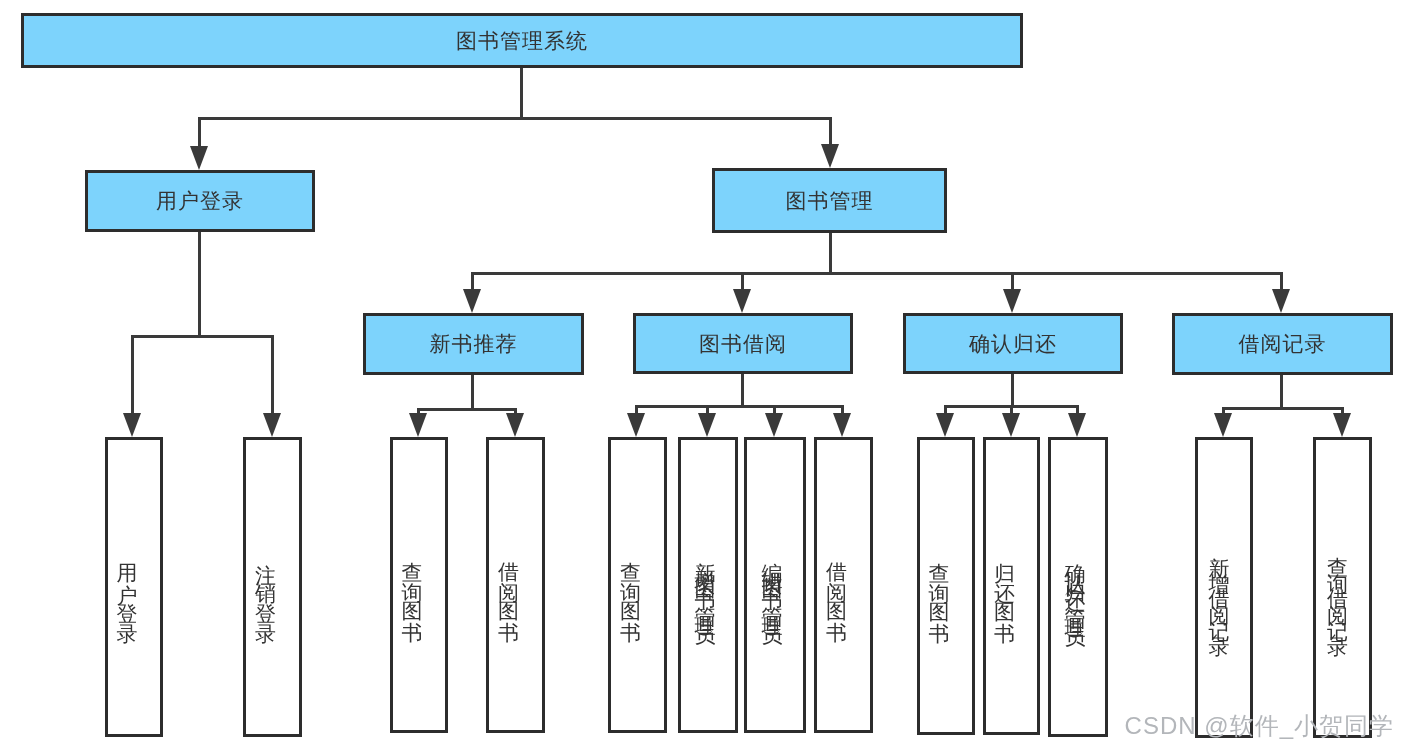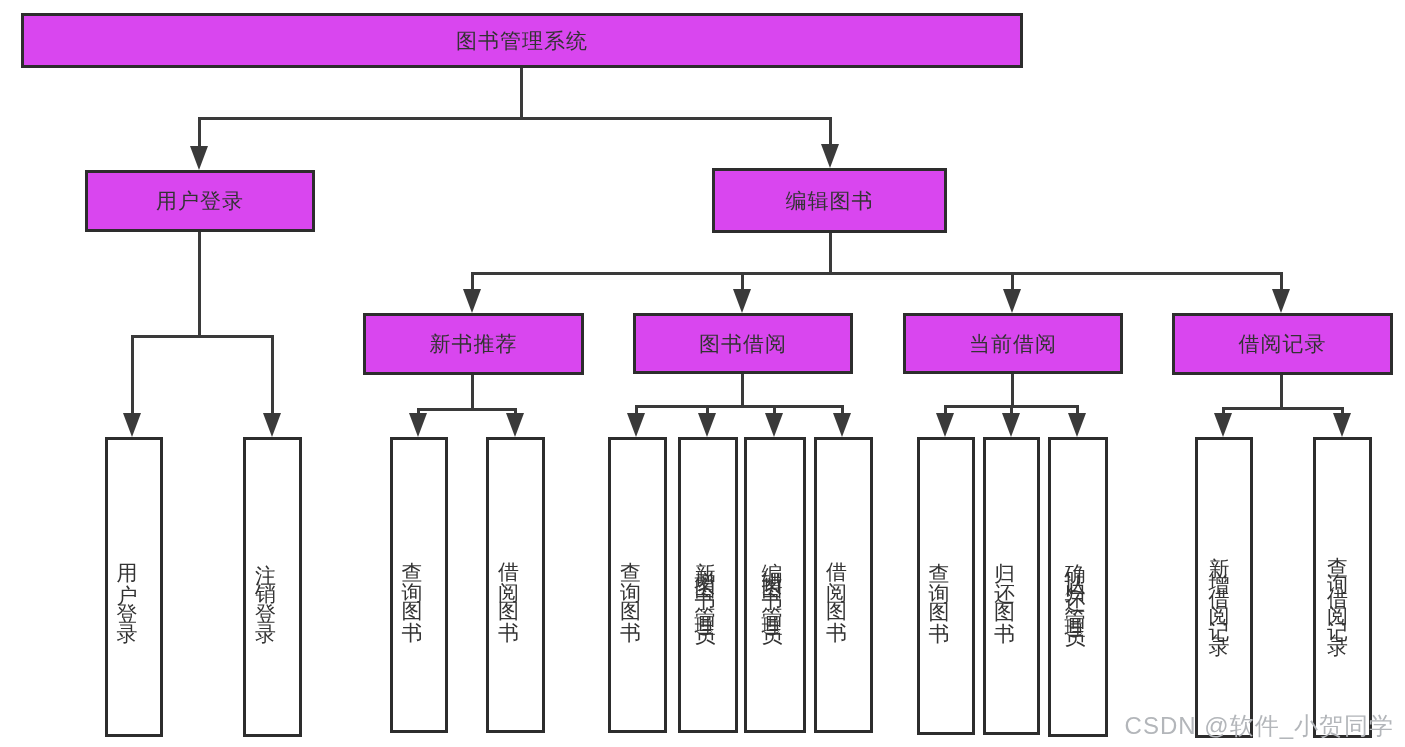--- a/index.html
+++ b/index.html
@@ -1,21 +1,21 @@
 <!DOCTYPE html>
 <html><head>
 <meta charset="utf-8">
 <style>
   html,body{margin:0;padding:0;background:#ffffff;}
   .canvas{
     position:relative;width:1405px;height:747px;background:#ffffff;
     font-family:"Liberation Sans","DejaVu Sans",sans-serif;color:#333333;overflow:hidden;
   }
   .box{
-    position:absolute;box-sizing:border-box;border:3px solid #2d2d2d;background:#d946ef;
+    position:absolute;box-sizing:border-box;border:3px solid #2d2d2d;background:#7dd3fc;
     display:flex;align-items:center;justify-content:center;
     font-size:21px;color:#333333;letter-spacing:1px;white-space:nowrap;
   }
   .vbox{
     position:absolute;box-sizing:border-box;border:3px solid #2d2d2d;background:#ffffff;
     display:flex;align-items:center;justify-content:center;
     writing-mode:vertical-rl;text-orientation:mixed;
     font-size:21px;color:#333333;white-space:nowrap;
   }
   .sp-a{letter-spacing:20px;padding-block-start:14px;}
@@ -40,21 +40,21 @@
   <div class="box" style="left:21px;top:13px;width:1002px;height:55px;">图书管理系统</div>
 
   <div class="vline" style="left:520px;top:68px;width:3px;height:52px;"></div>
   <div class="hline" style="left:198px;top:117px;width:634px;height:3px;"></div>
   <div class="vline" style="left:198px;top:117px;width:3px;height:30px;"></div>
   <div class="arrow" style="left:190px;top:146px;"></div>
   <div class="vline" style="left:829px;top:117px;width:3px;height:28px;"></div>
   <div class="arrow" style="left:821px;top:144px;"></div>
 
   <div class="box" style="left:85px;top:170px;width:230px;height:62px;">用户登录</div>
-  <div class="box" style="left:712px;top:168px;width:235px;height:65px;">编辑图书</div>
+  <div class="box" style="left:712px;top:168px;width:235px;height:65px;">图书管理</div>
 
   <div class="vline" style="left:198px;top:232px;width:3px;height:103px;"></div>
   <div class="hline" style="left:131px;top:335px;width:143px;height:3px;"></div>
   <div class="vline" style="left:131px;top:335px;width:3px;height:78px;"></div>
   <div class="arrow" style="left:123px;top:413px;"></div>
   <div class="vline" style="left:271px;top:335px;width:3px;height:78px;"></div>
   <div class="arrow" style="left:263px;top:413px;"></div>
 
   <div class="vline" style="left:829px;top:233px;width:3px;height:39px;"></div>
   <div class="hline" style="left:471px;top:272px;width:812px;height:3px;"></div>
@@ -62,21 +62,21 @@
   <div class="arrow" style="left:463px;top:289px;"></div>
   <div class="vline" style="left:741px;top:272px;width:3px;height:17px;"></div>
   <div class="arrow" style="left:733px;top:289px;"></div>
   <div class="vline" style="left:1011px;top:272px;width:3px;height:17px;"></div>
   <div class="arrow" style="left:1003px;top:289px;"></div>
   <div class="vline" style="left:1280px;top:272px;width:3px;height:17px;"></div>
   <div class="arrow" style="left:1272px;top:289px;"></div>
 
   <div class="box" style="left:633px;top:313px;width:220px;height:61px;">图书借阅</div>
   <div class="box" style="left:363px;top:313px;width:221px;height:62px;">新书推荐</div>
-  <div class="box" style="left:903px;top:313px;width:220px;height:61px;">当前借阅</div>
+  <div class="box" style="left:903px;top:313px;width:220px;height:61px;">确认归还</div>
   <div class="box" style="left:1172px;top:313px;width:221px;height:62px;">借阅记录</div>
 
   <div class="vline" style="left:471px;top:375px;width:3px;height:33px;"></div>
   <div class="hline" style="left:417px;top:408px;width:100px;height:3px;"></div>
   <div class="vline" style="left:417px;top:408px;width:3px;height:5px;"></div>
   <div class="arrow" style="left:409px;top:413px;"></div>
   <div class="vline" style="left:514px;top:408px;width:3px;height:5px;"></div>
   <div class="arrow" style="left:506px;top:413px;"></div>
 
   <div class="vline" style="left:741px;top:374px;width:3px;height:31px;"></div>

